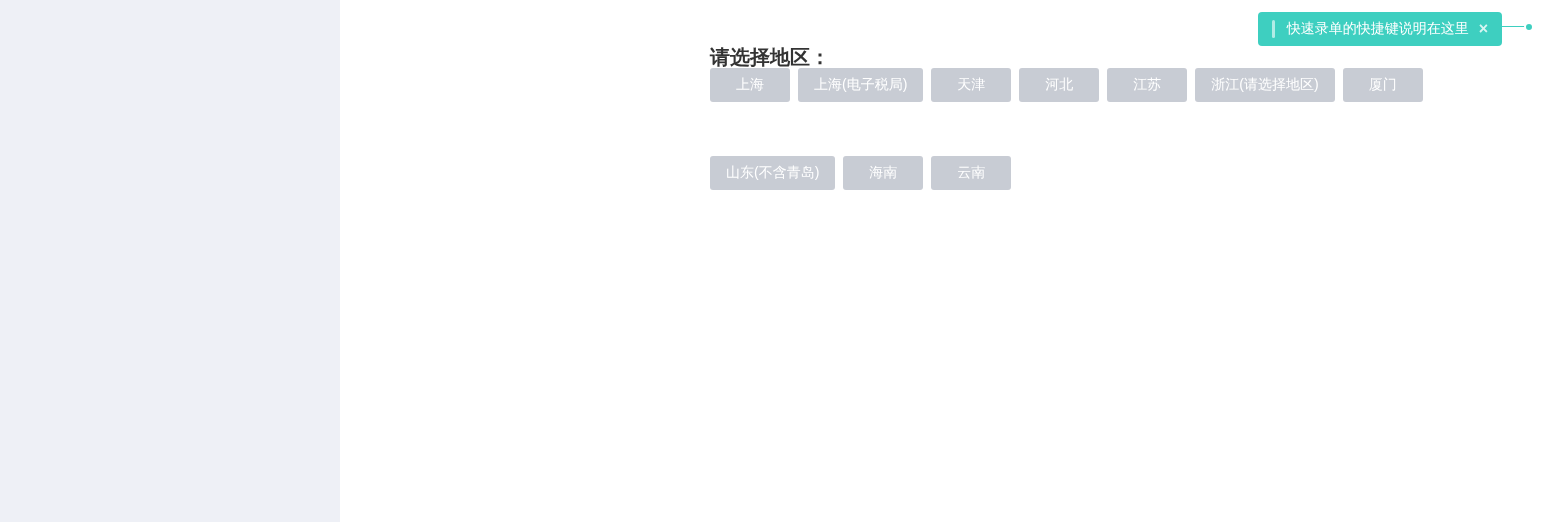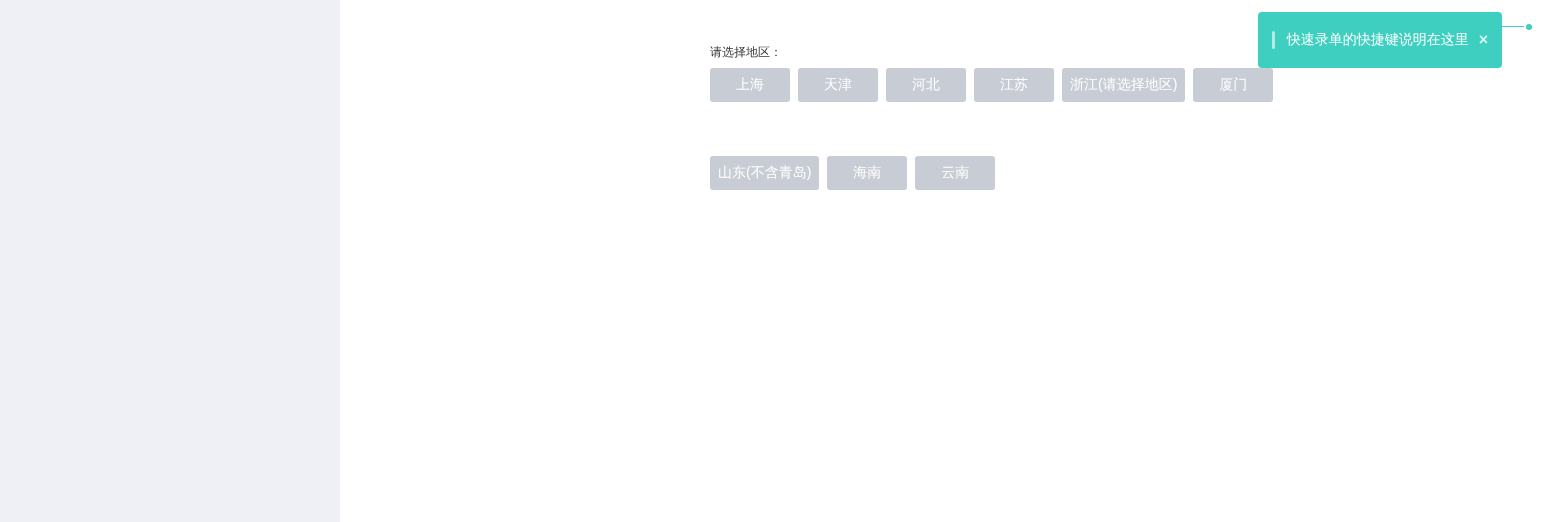--- a/index.html
+++ b/index.html
@@ -32,41 +32,41 @@
       top: 0;
       right: 0;
       height: 522px;
       background: #ffffff;
     }
 
     .page-label {
       position: absolute;
       top: 44px;
       left: 370px;
-      font-size: 12px;
+      font-size: 20px;
       color: #333;
-      font-weight: normal;
+      font-weight: bold;
     }
 
     .region-buttons {
       position: absolute;
       top: 68px;
       left: 370px;
       display: flex;
       flex-wrap: wrap;
       gap: 8px;
       max-width: 900px;
     }
 
     .region-btn {
       background: #c8ccd4;
       color: #fff;
       border: none;
       border-radius: 3px;
-      padding: 8px 8px;
+      padding: 8px 16px;
       font-size: 14px;
       cursor: pointer;
       font-family: "Microsoft YaHei", "PingFang SC", sans-serif;
       white-space: nowrap;
       min-width: 80px;
       text-align: center;
     }
 
     .row-two {
       position: absolute;
@@ -78,21 +78,21 @@
     }
 
     
     .tooltip-banner {
       position: absolute;
       top: 12px;
       right: 60px;
       background: #3ecfc0;
       color: #fff;
       border-radius: 4px;
-      padding: 19px 14px;
+      padding: 8px 14px;
       font-size: 14px;
       display: flex;
       align-items: center;
       gap: 10px;
       white-space: nowrap;
     }
 
     .tooltip-banner::before {
       content: '';
       display: inline-block;
@@ -135,20 +135,21 @@
 <body>
 
 <div class="left-sidebar"></div>
 
 <div class="main-content">
 
   <span class="page-label">请选择地区：</span>
 
   <div class="region-buttons" id="row1">
       <button class="region-btn">上海</button>
+      <button class="region-btn">上海(电子税局)</button>
       <button class="region-btn">天津</button>
       <button class="region-btn">河北</button>
       <button class="region-btn">江苏</button>
       <button class="region-btn">浙江(请选择地区)</button>
       <button class="region-btn">厦门</button>
     </div>
   <div class="row-two" id="row2">
       <button class="region-btn">山东(不含青岛)</button>
       <button class="region-btn">海南</button>
       <button class="region-btn">云南</button>

